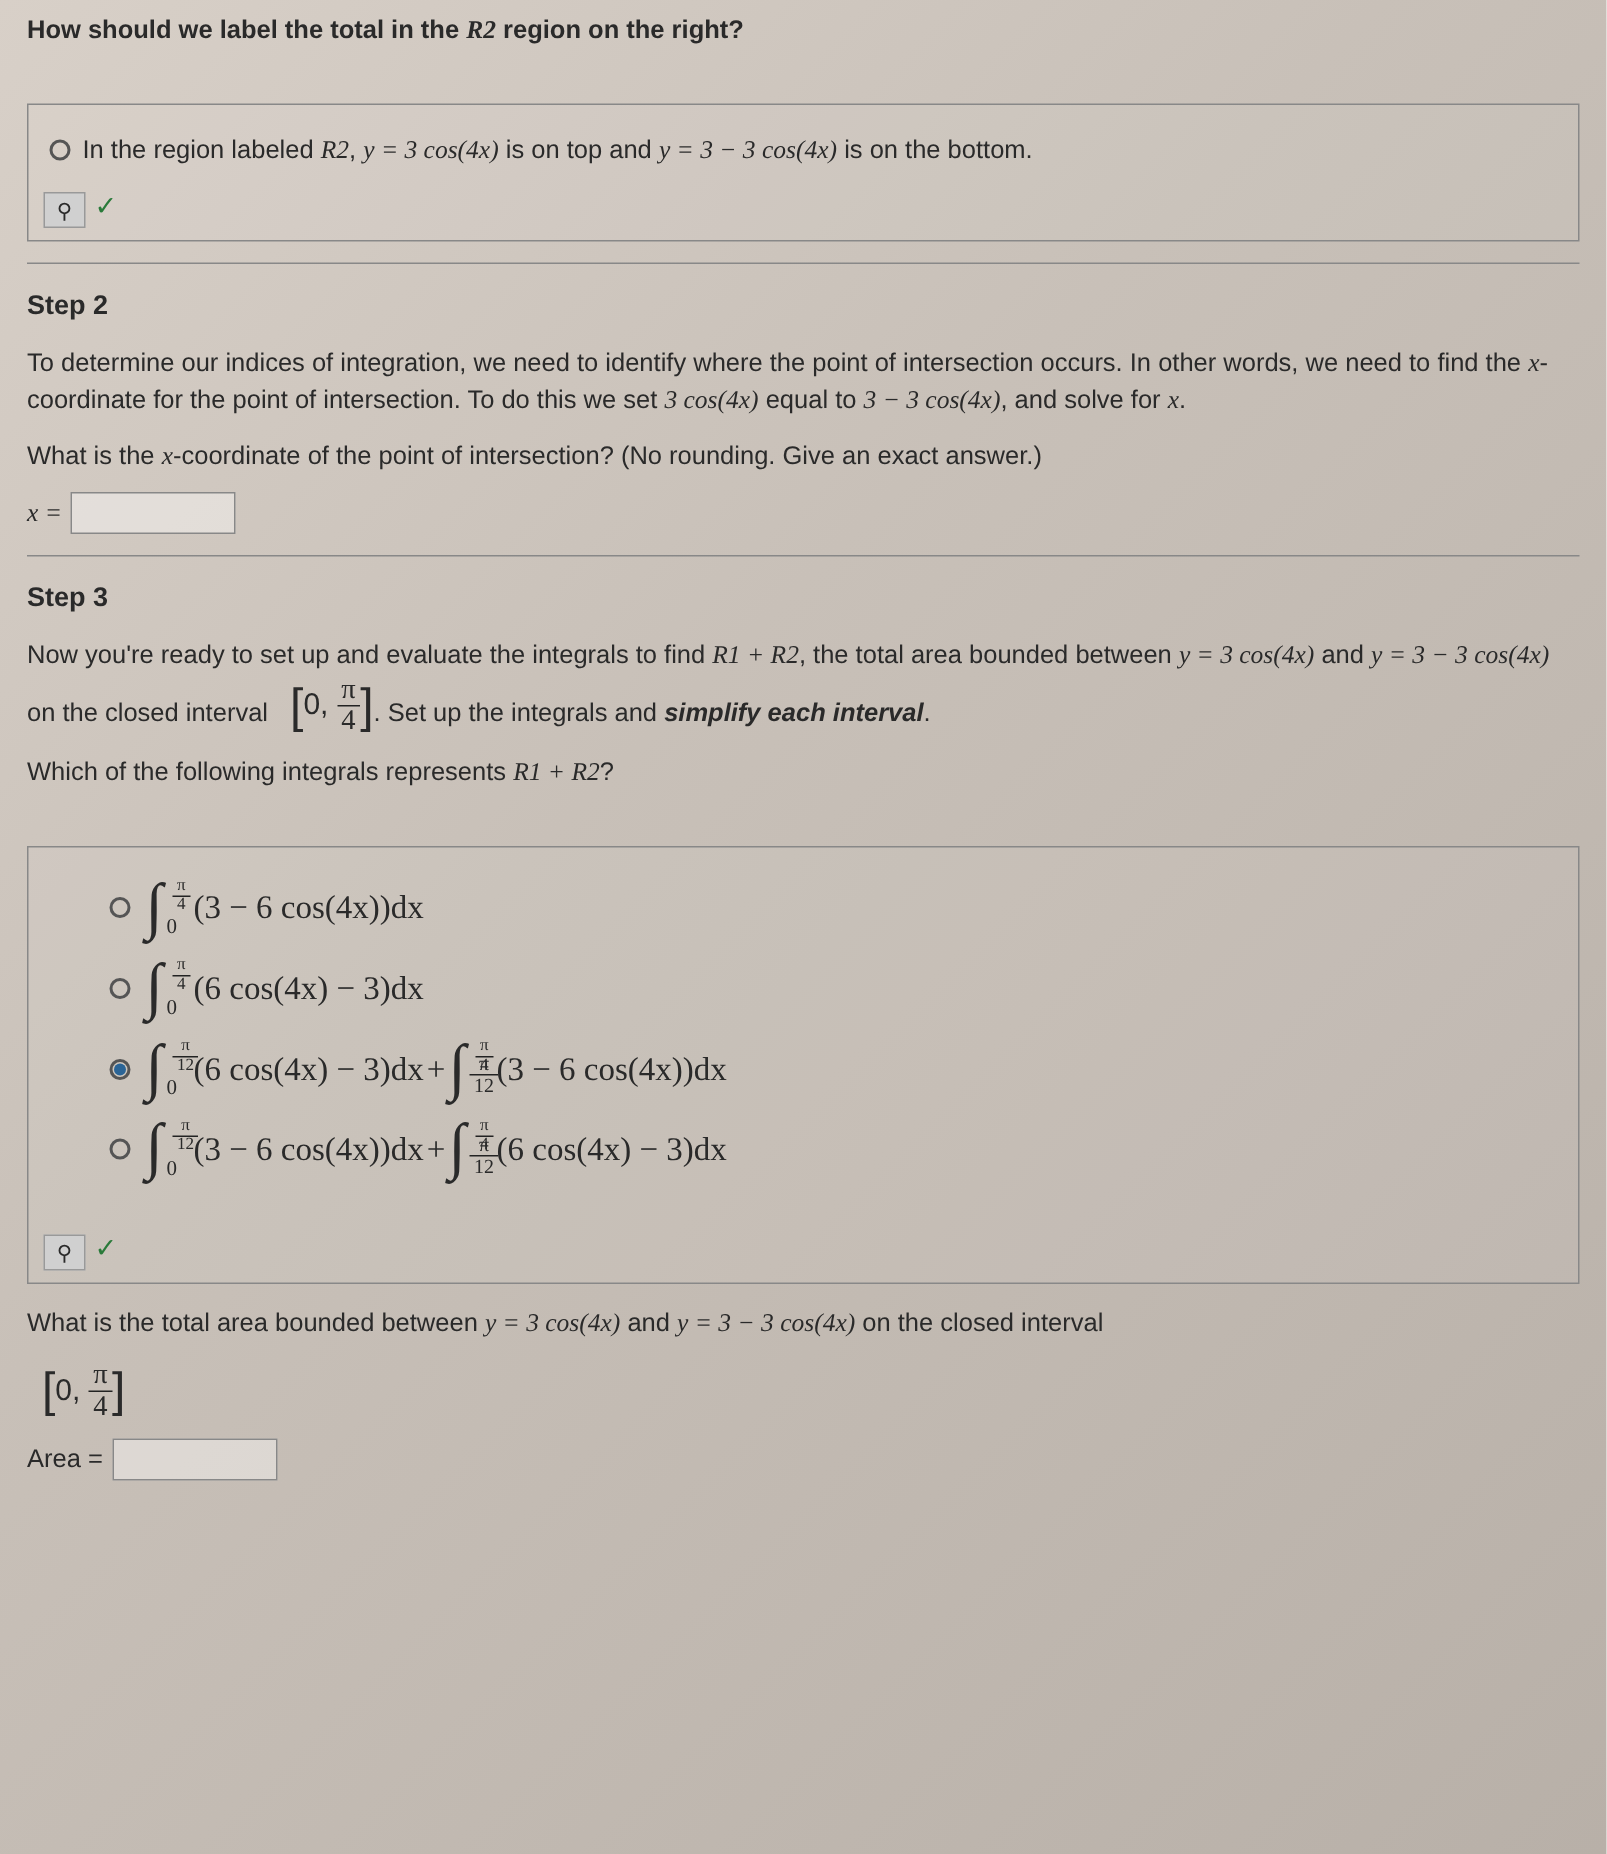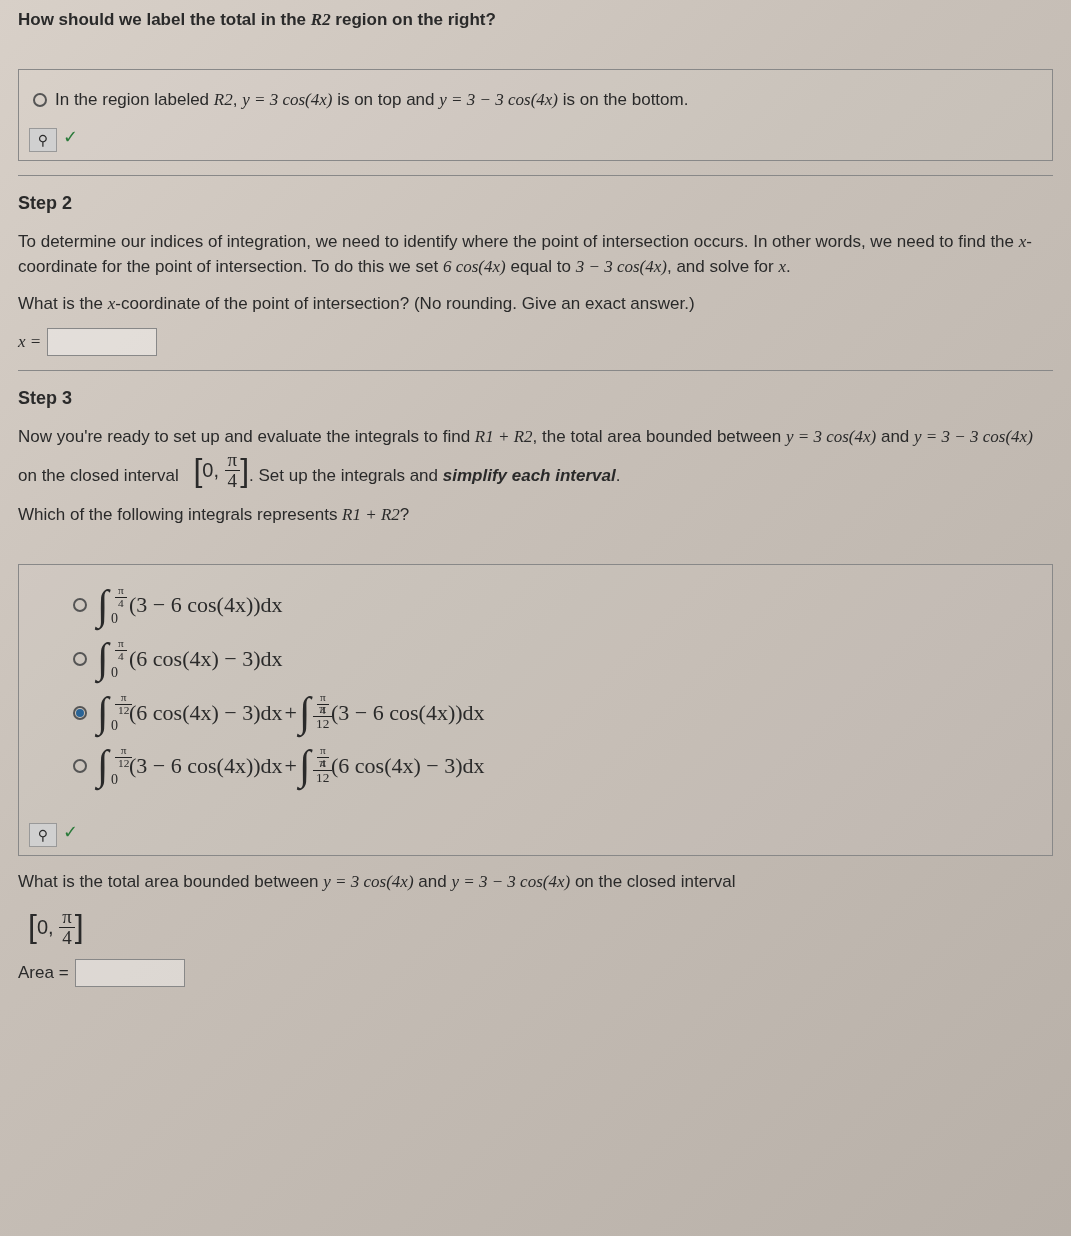--- a/index.html
+++ b/index.html
@@ -147,21 +147,21 @@
   <div class="feedback-btn">
       <span>⚲</span>
     </div>
   <div class="check-mark">✓</div>
 </div>
 
 <hr class="divider">
 
 <div class="step-heading">Step 2</div>
 <div class="paragraph">
-  To determine our indices of integration, we need to identify where the point of intersection occurs. In other words, we need to find the <span class="math-var">x</span>-coordinate for the point of intersection. To do this we set <span class="math-var">6 cos(4x)</span> equal to <span class="math-var">3 − 3 cos(4x)</span>, and solve for <span class="math-var">x</span>.
+  To determine our indices of integration, we need to identify where the point of intersection occurs. In other words, we need to find the <span class="math-var">x</span>-coordinate for the point of intersection. To do this we set <span class="math-var">3 cos(4x)</span> equal to <span class="math-var">3 − 3 cos(4x)</span>, and solve for <span class="math-var">x</span>.
 </div>
 <div class="paragraph">
   What is the <span class="math-var">x</span>-coordinate of the point of intersection? (No rounding. Give an exact answer.)
 </div>
 <div class="input-line">
   <span class="math-var">x =</span>
   <input class="text-input" style="">
 </div>
 
 <hr class="divider">

